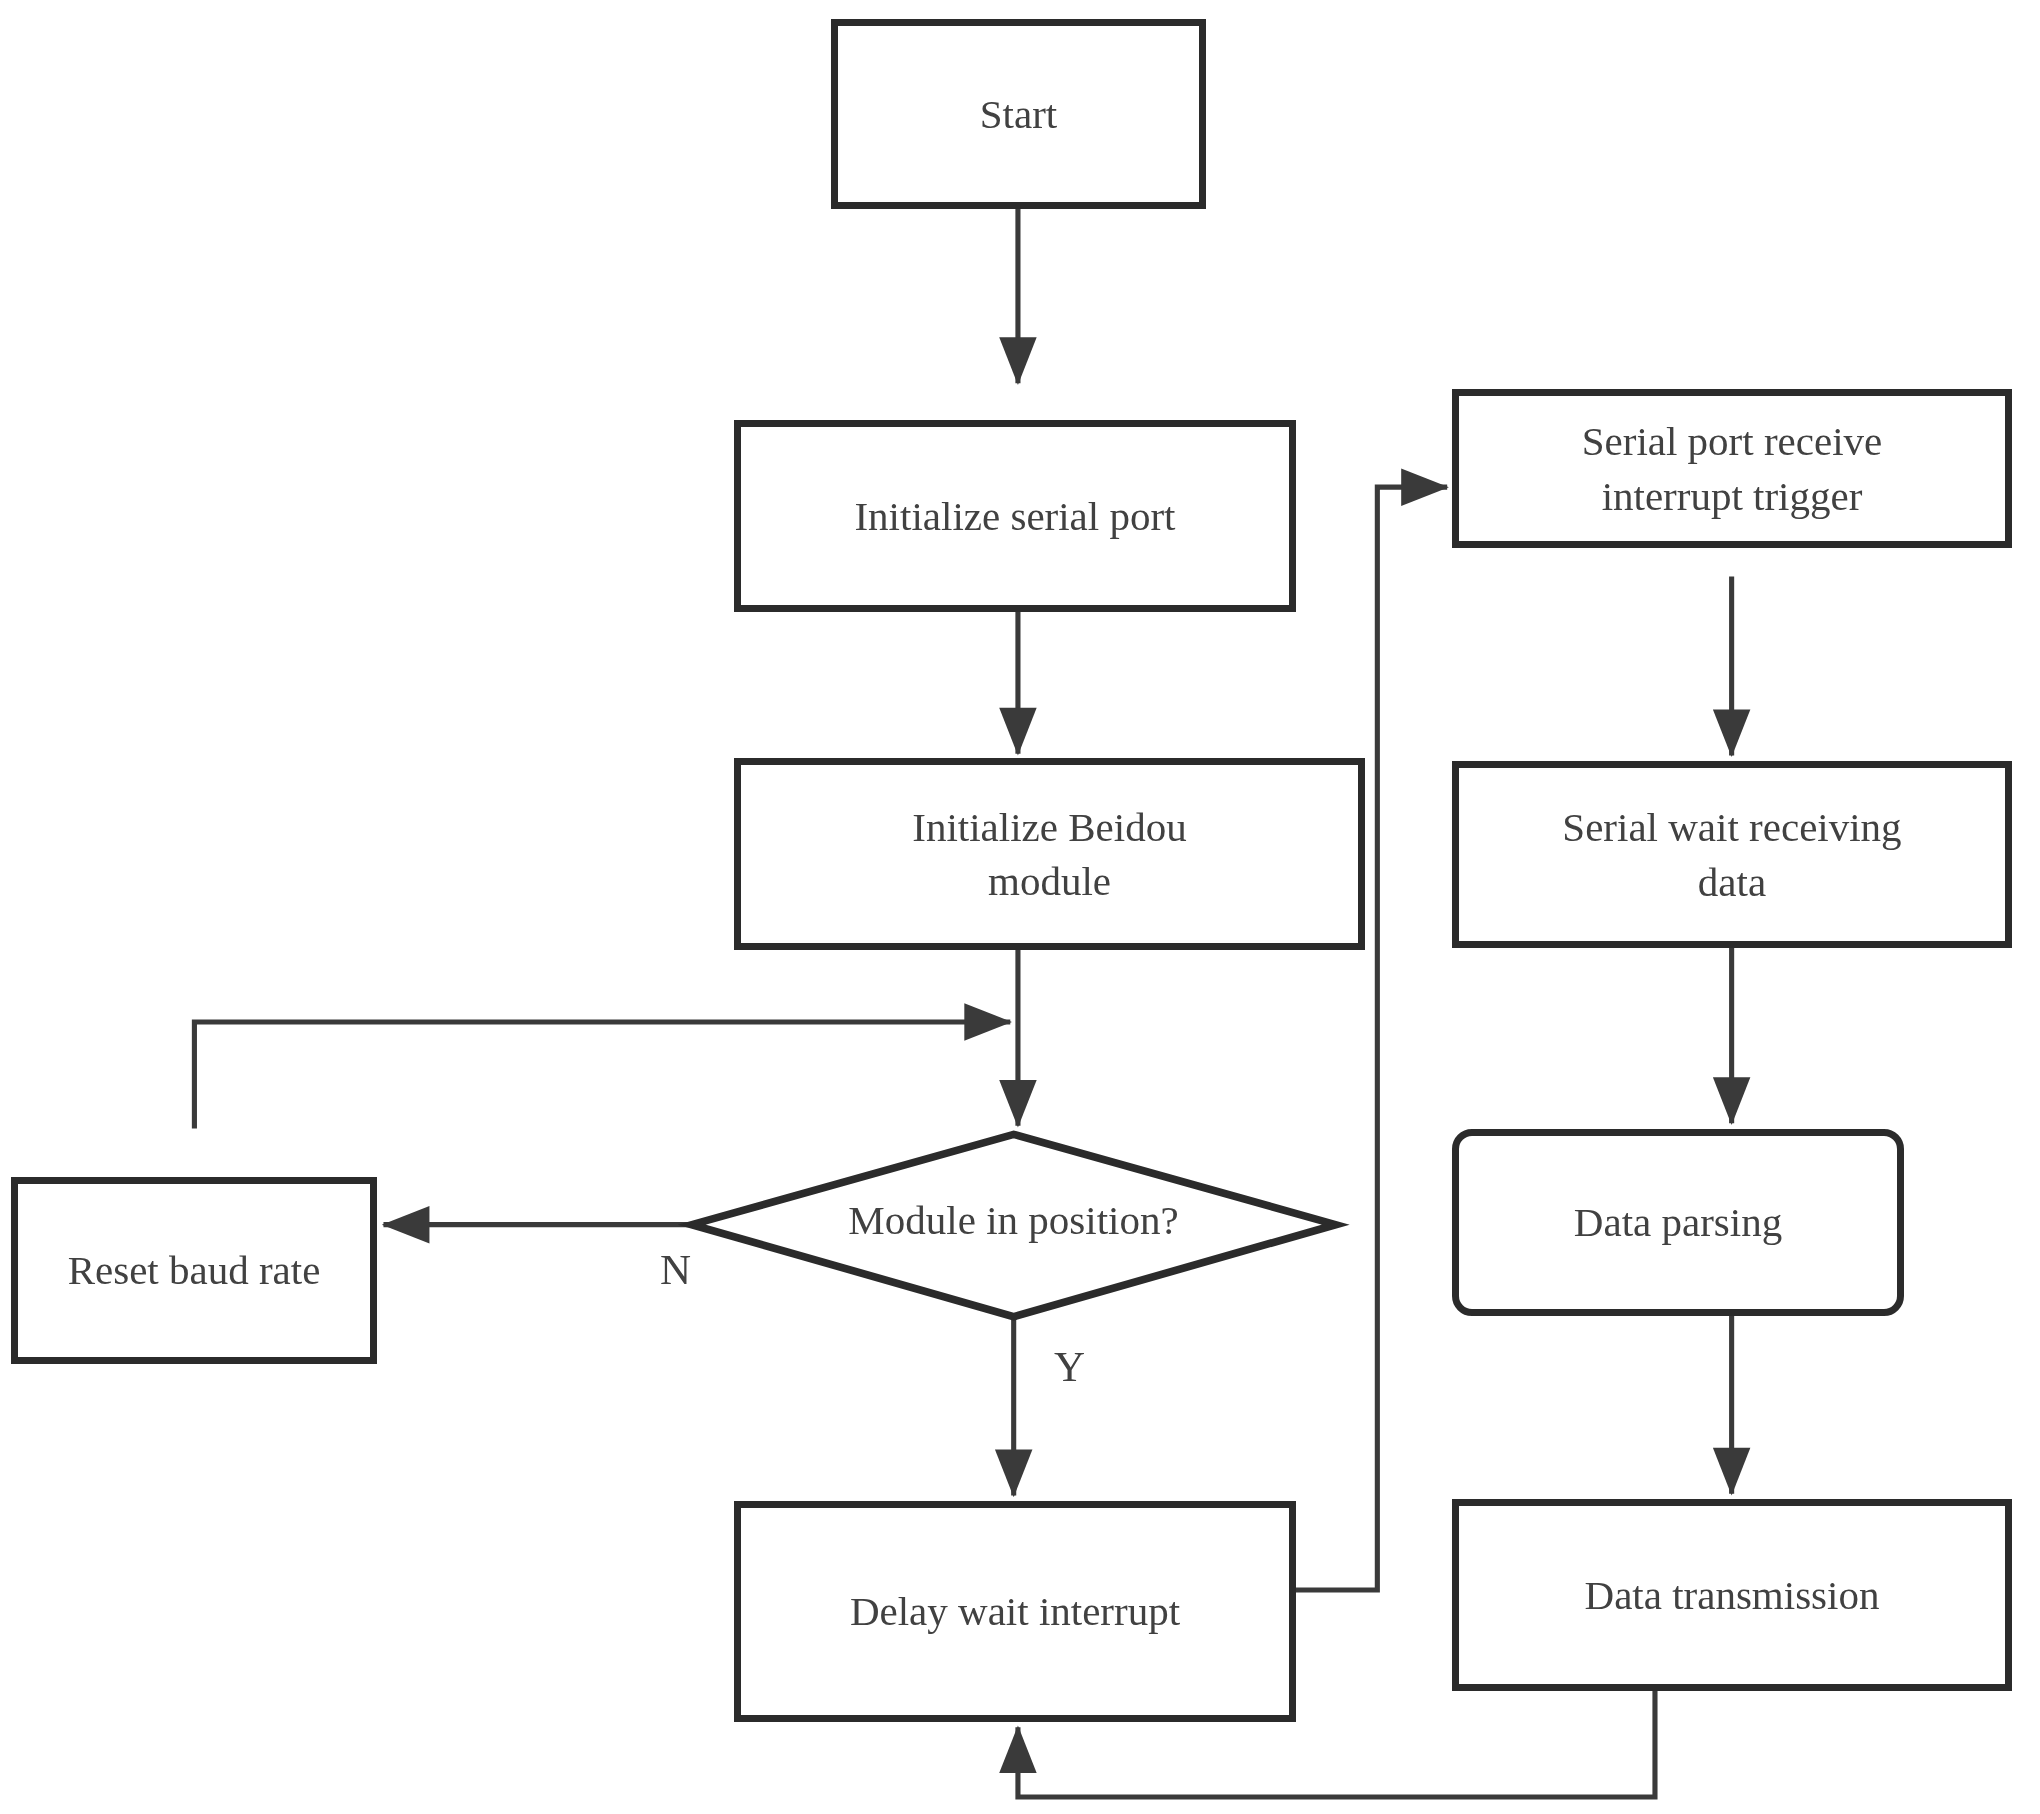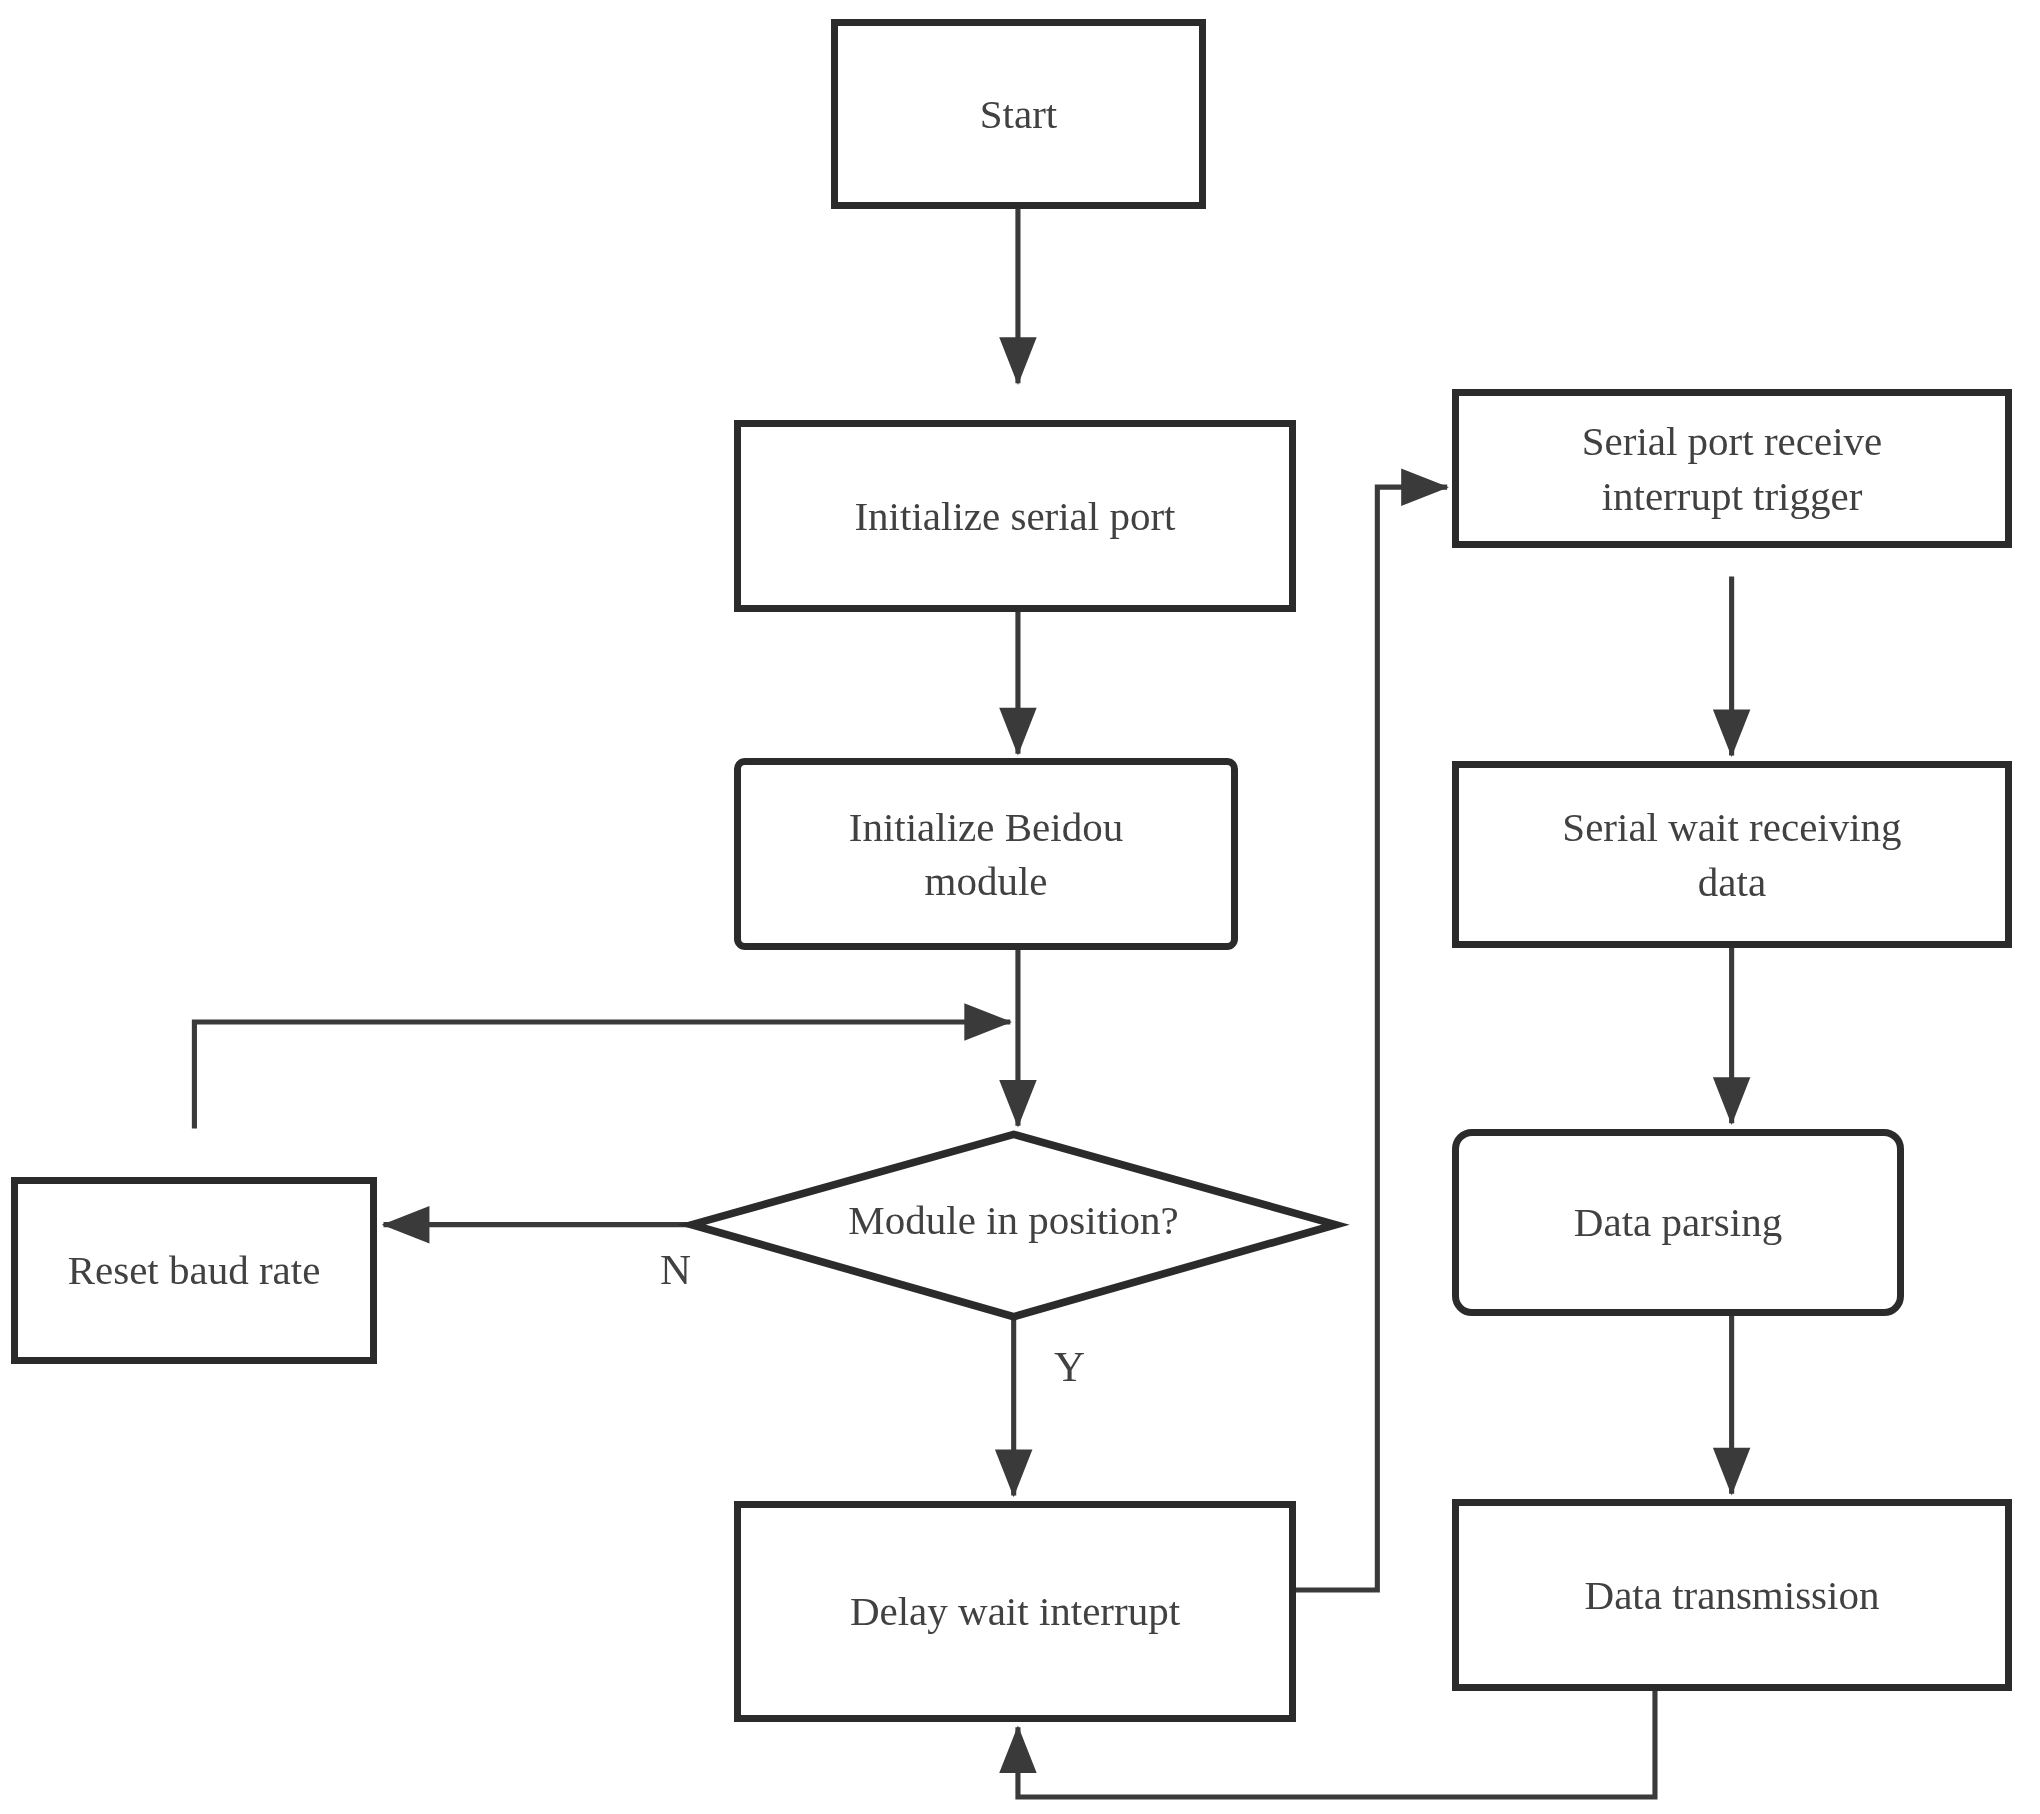--- a/index.html
+++ b/index.html
@@ -25,21 +25,21 @@
     align-items: center;
     justify-content: center;
     text-align: center;
     color: #414141;
     font-size: 41px;
     line-height: 1.32;
     white-space: pre-line;
   }
   .n-start            { left: 831px;  top: 19px;   width: 375px; height: 190px; }
   .n-init-serial      { left: 734px;  top: 388px;  width: 562px; height: 192px; margin-top: 32px; }
-  .n-init-beidou      { left: 734px;  top: 758px;  width: 504px; height: 192px; border-radius: 11px; }
+  .n-init-beidou      { left: 734px;  top: 758px;  width: 631px; height: 192px; }
   .n-reset-baud       { left: 11px;   top: 1129px; width: 366px; height: 187px; margin-top: 48px; }
   .n-delay-wait       { left: 734px;  top: 1501px; width: 562px; height: 221px; }
   .n-serial-trigger   { left: 1452px; top: 389px;  width: 560px; height: 159px; }
   .n-serial-receiving { left: 1452px; top: 761px;  width: 560px; height: 187px; }
   .n-data-parsing     { left: 1452px; top: 1129px; width: 452px; height: 187px; border-radius: 20px; }
   .n-data-trans       { left: 1452px; top: 1499px; width: 560px; height: 192px; }
   .diamond-label {
     position: absolute;
     left: 734px; top: 1196px;
     width: 559px;

